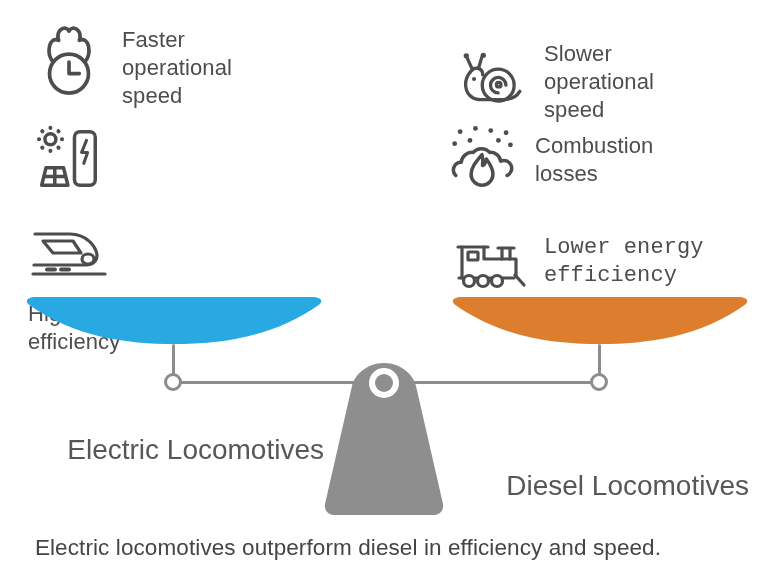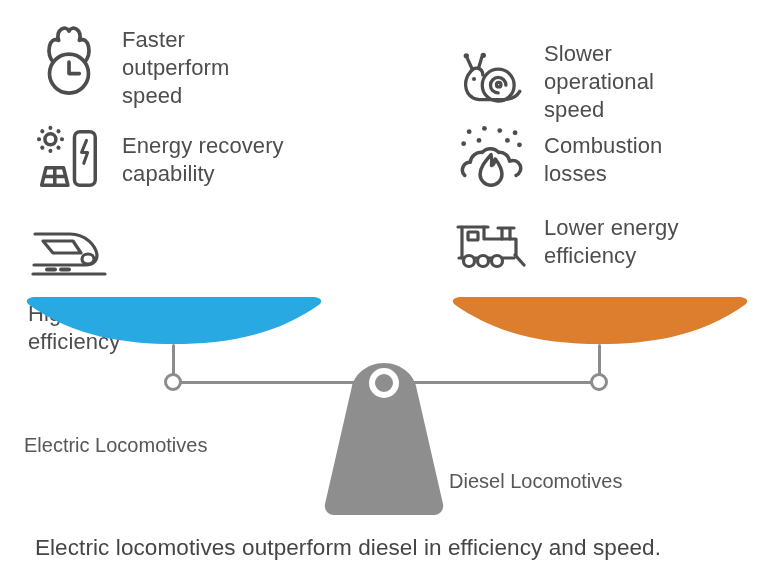--- a/index.html
+++ b/index.html
@@ -16,57 +16,55 @@
   }
   .pan{position:absolute;width:296px;height:47px;}
   .stem{position:absolute;width:3px;height:32px;background:#8C8C8C;border-radius:2px;}
   .beam{position:absolute;height:3px;background:#8C8C8C;}
   .beam-end{
     position:absolute;width:18px;height:18px;border:3px solid #8C8C8C;
     border-radius:50%;background:#fff;box-sizing:border-box;
   }
   .fulcrum{position:absolute;}
   .side-label{
-    position:absolute;width:300px;text-align:left;font-size:20px;color:#575757;
+    position:absolute;width:300px;text-align:right;font-size:28px;color:#575757;
   }
   .caption{
     position:absolute;left:0;top:535px;width:696px;text-align:center;
     font-size:22.5px;color:#454545;letter-spacing:0.1px;
   }
 </style>
 </head>
 <body>
 
 <div id="stage">
 
   <div class="feature" style="left:28px;top:22px;">
     <div class="icon-wrap">
       <svg class="icon" width="74" height="78" viewBox="0 0 64 68" fill="none">
         <path d="M19 36 C11 27 15 12 23 16 C20 7 29 2 32 8 C35 2 44 7 41 16 C49 12 53 27 45 36"></path>
         <circle cx="32" cy="45" r="17" fill="#ffffff"></circle>
         <path d="M32 35 V45 H41"></path>
       </svg>
     </div>
     <div class="feature-label" style="padding-top:4px;">Faster
-outperform
+operational
 speed</div>
   </div>
 
   <div class="feature" style="left:28px;top:120px;">
     <div class="icon-wrap" style="padding-top:4px;">
       <svg class="icon" width="70" height="70" viewBox="0 0 64 64" fill="none">
         <circle cx="15" cy="14" r="5"></circle>
         <path stroke-width="3.6" d="M15 3.5 v.2 M15 24.5 v.2 M4.5 14 h.2 M25.5 14 h.2 M7.5 6.5 l.2 .2 M22.3 6.5 l.2 .2 M7.5 21.5 l.2 .2 M22.3 21.5 l.2 .2"></path>
         <path d="M11 40 H27 L31 56 H7 Z M19 40 V56 M9 48 H29"></path>
         <rect x="37" y="7" width="19" height="49" rx="5"></rect>
         <path stroke-width="2.8" d="M48 15 L43.5 26 H49 L45.5 36"></path>
       </svg>
     </div>
-    <div class="feature-label" style="padding-top:12px;">Energy recovery
-capability</div>
   </div>
 
   <div class="feature" style="left:28px;top:216px;flex-direction:column;">
     <div class="icon-wrap" style="padding-top:8px;">
       <svg class="icon" width="78" height="58" viewBox="0 0 78 58" fill="none">
         <path d="M5 10 H40 C56 10 66 22 67 31 C67 38 62 41 56 41 H4"></path>
         <path d="M13 17 H43 L51 29 H23 Z"></path>
         <ellipse cx="58" cy="35" rx="6" ry="5"></ellipse>
         <path d="M3 50 H75"></path>
         <path stroke-width="4" d="M17 45.5 H25 M31 45.5 H39"></path>
@@ -88,40 +86,40 @@
         <path d="M17 23 L12 12 M23 21 L26 11"></path>
         <circle cx="11" cy="9.5" r="2.6" fill="#4D4D4D" stroke="none"></circle>
         <circle cx="27.5" cy="9" r="2.6" fill="#4D4D4D" stroke="none"></circle>
       </svg>
     </div>
     <div class="feature-label" style="padding-top:4px;">Slower
 operational
 speed</div>
   </div>
 
-  <div class="feature" style="left:450px;top:120px;">
+  <div class="feature" style="left:441px;top:120px;">
     <div class="icon-wrap" style="padding-top:4px;">
       <svg class="icon" width="70" height="70" viewBox="0 0 64 64" fill="none">
         <circle cx="12" cy="7" r="2.2" fill="#4D4D4D" stroke="none"></circle>
         <circle cx="26" cy="4" r="2.2" fill="#4D4D4D" stroke="none"></circle>
         <circle cx="40" cy="6" r="2.2" fill="#4D4D4D" stroke="none"></circle>
         <circle cx="54" cy="8" r="2.2" fill="#4D4D4D" stroke="none"></circle>
         <circle cx="7" cy="18" r="2.2" fill="#4D4D4D" stroke="none"></circle>
         <circle cx="21" cy="15" r="2.2" fill="#4D4D4D" stroke="none"></circle>
         <circle cx="47" cy="15" r="2.2" fill="#4D4D4D" stroke="none"></circle>
         <circle cx="58" cy="19" r="2.2" fill="#4D4D4D" stroke="none"></circle>
         <path d="M8 47 A7 7 0 0 1 13 35 A10 10 0 0 1 24 26 A10 10 0 0 1 39 26 A9 9 0 0 1 49 34 A7 7 0 0 1 55 47"></path>
         <path d="M32 28 C26 35 22 40 22 46 A10 10 0 0 0 42 46 C42 41 39 36 36 32 C35.5 35 34 37.5 32.5 38 C33 34 32.8 31 32 28 Z"></path>
       </svg>
     </div>
     <div class="feature-label" style="padding-top:12px;">Combustion
 losses</div>
   </div>
 
-  <div class="feature" style="left:450px;top:208px;">
+  <div class="feature" style="left:450px;top:228px;font-family:Liberation Mono, monospace;">
     <div class="icon-wrap" style="padding-top:6px;">
       <svg class="icon" width="78" height="60" viewBox="0 0 78 60" fill="none">
         <path d="M6 13 H36"></path>
         <path d="M10 13 V44 M32 13 V25 H64 V42"></path>
         <rect x="16" y="18" width="10" height="8" rx="1"></rect>
         <path d="M50 25 V15 M58 25 V15 M46 14 H62"></path>
         <path d="M7 44 H62"></path>
         <circle cx="17" cy="47" r="5.5" fill="#ffffff"></circle>
         <circle cx="31" cy="47" r="5.5" fill="#ffffff"></circle>
         <circle cx="45" cy="47" r="5.5" fill="#ffffff"></circle>

